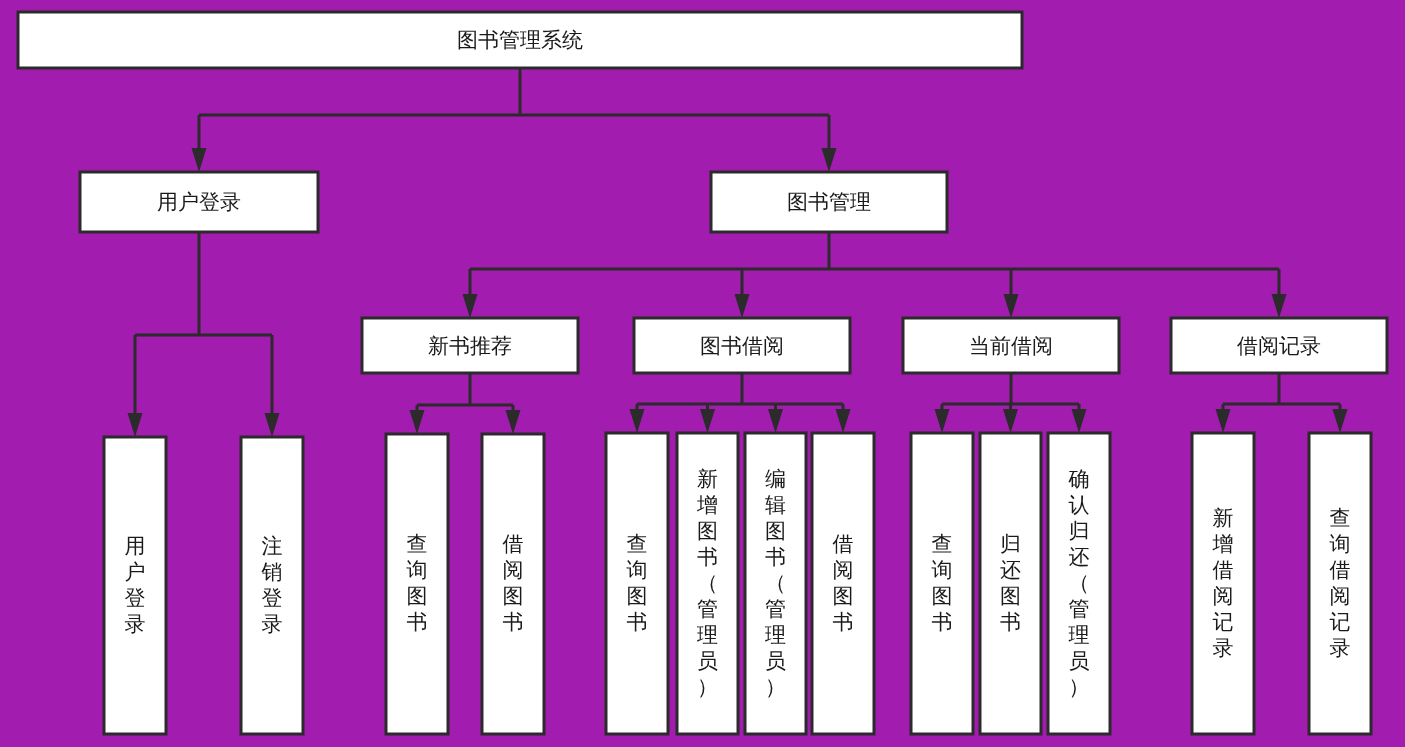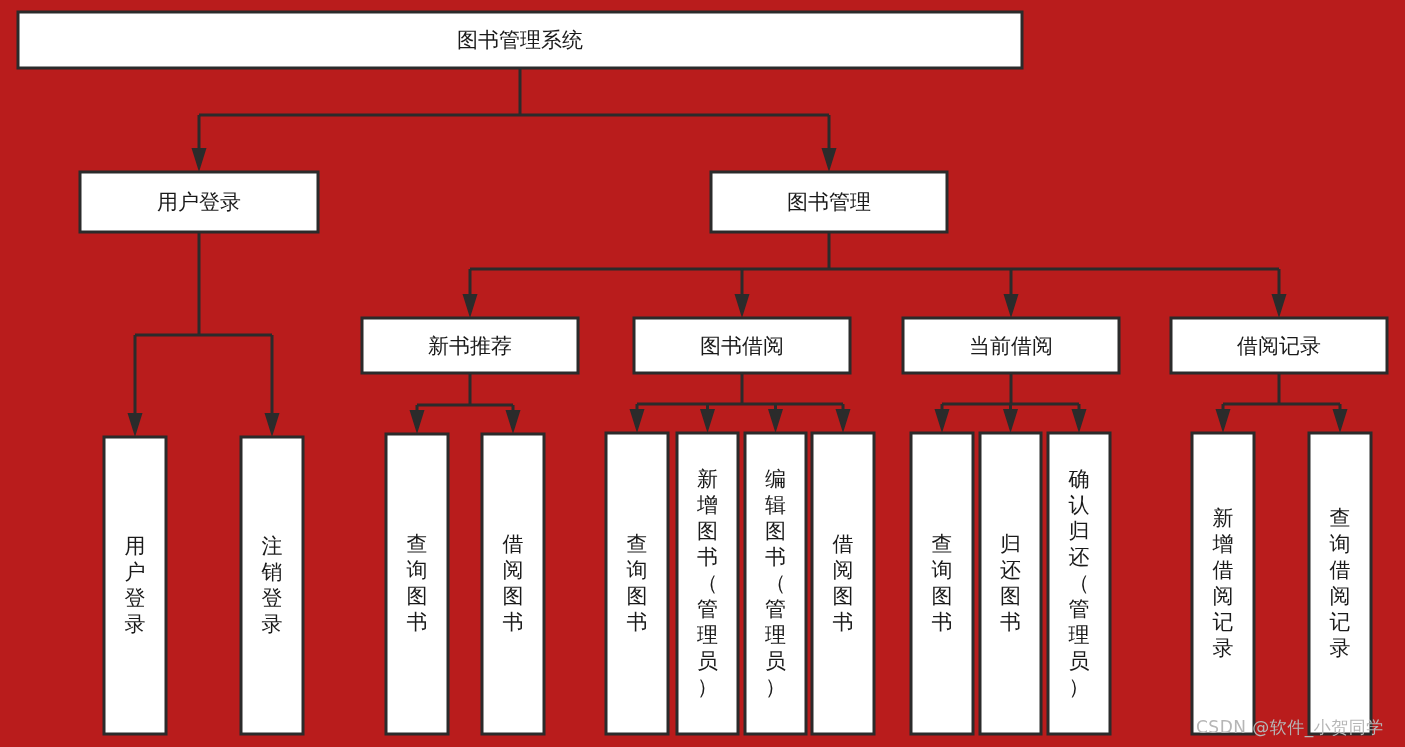--- a/index.html
+++ b/index.html
@@ -11,21 +11,21 @@
   body {
     width: 1405px;
     height: 747px;
     overflow: hidden;
     font-family: "DejaVu Sans", "Liberation Sans", sans-serif;
   }
   #diagram-root {
     position: relative;
     width: 1405px;
     height: 747px;
-    background: #b91c1c;
+    background: #a21caf;
     text-align: center;
   }
   svg.diagram-canvas {
     position: absolute;
     left: 0;
     top: 0;
     width: 1405px;
     height: 747px;
     display: block;
   }
@@ -216,14 +216,13 @@
         <g>
           <rect x="1192" y="433" width="62" height="301" class="node-box"></rect>
           <text x="1223" class="node-label-vertical"><tspan x="1223" y="518.5" dominant-baseline="middle">新</tspan><tspan x="1223" y="544.5" dominant-baseline="middle">增</tspan><tspan x="1223" y="570.5" dominant-baseline="middle">借</tspan><tspan x="1223" y="596.5" dominant-baseline="middle">阅</tspan><tspan x="1223" y="622.5" dominant-baseline="middle">记</tspan><tspan x="1223" y="648.5" dominant-baseline="middle">录</tspan></text>
         </g>
         <g>
           <rect x="1309" y="433" width="62" height="301" class="node-box"></rect>
           <text x="1340" class="node-label-vertical"><tspan x="1340" y="518.5" dominant-baseline="middle">查</tspan><tspan x="1340" y="544.5" dominant-baseline="middle">询</tspan><tspan x="1340" y="570.5" dominant-baseline="middle">借</tspan><tspan x="1340" y="596.5" dominant-baseline="middle">阅</tspan><tspan x="1340" y="622.5" dominant-baseline="middle">记</tspan><tspan x="1340" y="648.5" dominant-baseline="middle">录</tspan></text>
         </g>
       </g>
   </svg>
-  <div class="watermark" style="left: 1196px; top: 716px;">CSDN @软件_小贺同学</div>
 </div>
 
 </body></html>

